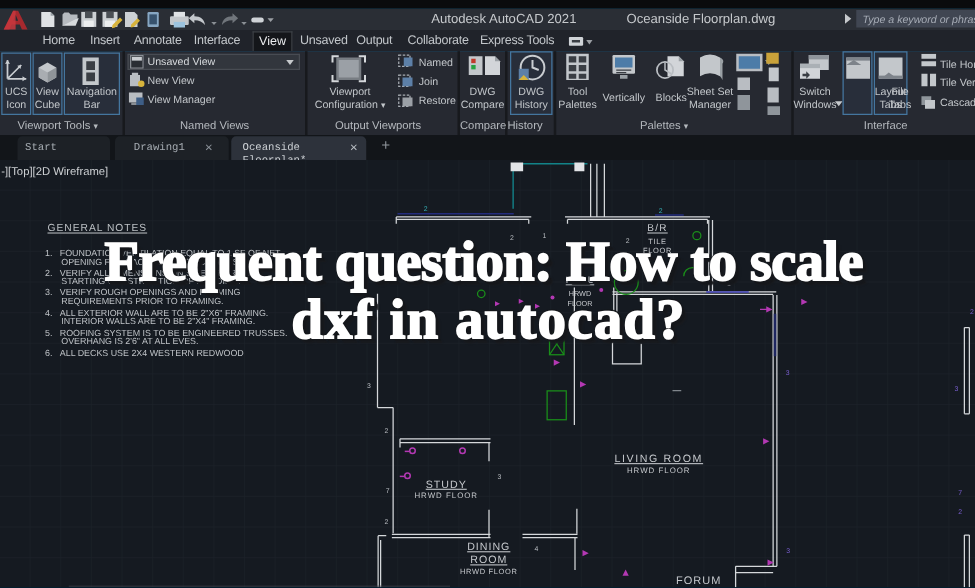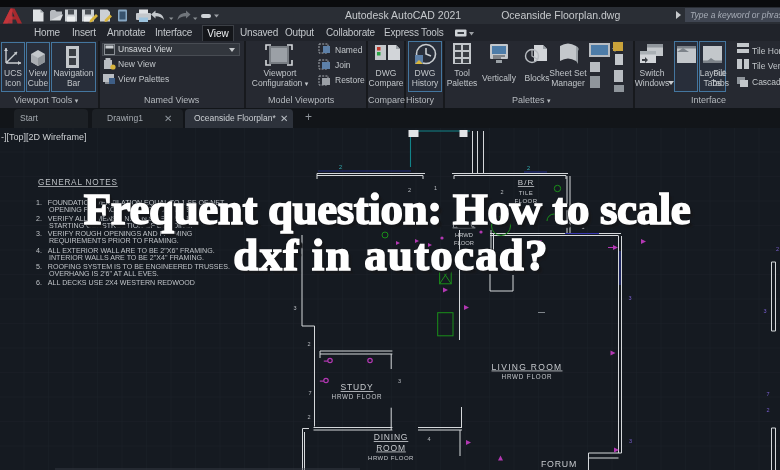--- a/index.html
+++ b/index.html
@@ -19,21 +19,21 @@
            border:1px solid #3c4046;border-bottom:none;box-sizing:border-box;
            color:#eceef0;text-align:center;line-height:15px;font-size:10px;}
   
   #ribbon{left:0;top:41px;width:780px;height:67px;background:#262931;}
   .pdiv{position:absolute;top:0;width:2px;height:67px;background:#17191d;}
   .plabel{position:absolute;top:52px;height:15px;line-height:15px;font-size:9px;color:#b5b9be;white-space:nowrap;}
   .blabel{position:absolute;font-size:8.5px;color:#c2c6ca;text-align:center;line-height:10px;white-space:nowrap;}
   .bluebtn{position:absolute;border:1px solid #44769f;background:rgba(70,115,160,0.08);box-sizing:border-box;}
   .stext{position:absolute;font-size:8.5px;color:#c2c6ca;white-space:nowrap;}
   
-  #filetabs{left:0;top:108px;width:780px;height:20px;background:#121519;}
+  #filetabs{left:0;top:108px;width:780px;height:20px;background:#121519;font-family:Liberation Mono, monospace;}
   .ftab{position:absolute;top:1px;height:19px;background:#1d2126;color:#a6acb2;font-size:8.5px;
         border-radius:4px 4px 0 0;}
   .ftab .x{color:#8d949b;font-size:10px;}
   
   #draw{left:0;top:128px;width:780px;height:342px;}
   
   #overlay{left:-3px;top:186px;width:780px;text-align:center;
            font-family:"Liberation Serif",serif;font-weight:bold;color:#ffffff;
            font-size:45px;line-height:46px;letter-spacing:-0.4px;-webkit-text-stroke:1.5px #ffffff;
            text-shadow:2px 2px 0 #15171b,3px 3px 0 #15171b,4px 4px 1px #181a1e,
@@ -161,21 +161,21 @@
       <rect x="1" y="2" width="8" height="9" fill="#b9bdc2"></rect>
         <rect x="2.5" y="0" width="5" height="3" fill="#b9bdc2"></rect>
       <circle cx="10" cy="9" r="2.6" fill="#d8b43c"></circle>
     </svg>
     <div class="stext" style="left:118px;top:18px">New View</div>
     <svg class="abs" style="left:103px;top:32px" width="13" height="12" viewBox="0 0 13 12">
       <rect x="0" y="1" width="11" height="8" fill="#b9bdc2"></rect>
         <rect x="2" y="9" width="7" height="2" fill="#8a8f95"></rect>
       <rect x="6" y="5" width="6" height="6" fill="#3e5e86"></rect>
     </svg>
-    <div class="stext" style="left:118px;top:33px">View Palettes</div>
+    <div class="stext" style="left:118px;top:33px">View Manager</div>
     <div class="plabel" style="left:144px">Named Views</div>
 
     <svg class="abs" style="left:264px;top:2px" width="30" height="24" viewBox="0 0 30 24">
       <rect x="5" y="3" width="20" height="18" fill="#787d83"></rect>
       <rect x="7" y="5" width="16" height="14" fill="#9ba0a6"></rect>
       <g stroke="#d5d8db" stroke-width="1.6" fill="none">
         <path d="M2 7 V2 H7 M23 2 H28 V7 M28 17 V22 H23 M7 22 H2 V17"></path>
       </g>
     </svg>
     <div class="blabel" style="left:250px;top:27px;width:60px">Viewport<br>Configuration <span style="font-size:7px">▾</span></div>
@@ -185,21 +185,21 @@
         <rect x="5" y="3" width="7" height="7" fill="#5d80a8"></rect>
         <rect x="1" y="17" width="9" height="9" fill="none" stroke="#a9aeb4" stroke-dasharray="2 1.2"></rect>
         <rect x="4" y="19" width="8" height="7" fill="#5d80a8"></rect>
         <rect x="1" y="33" width="9" height="9" fill="none" stroke="#a9aeb4" stroke-dasharray="2 1.2"></rect>
         <rect x="4" y="35" width="8" height="7" fill="#9ba0a6"></rect>
       </g>
     </svg>
     <div class="stext" style="left:335px;top:4px">Named</div>
     <div class="stext" style="left:335px;top:19px">Join</div>
     <div class="stext" style="left:335px;top:34px">Restore</div>
-    <div class="plabel" style="left:268px">Model Viewports</div>
+    <div class="plabel" style="left:268px">Output Viewports</div>
 
     <svg class="abs" style="left:374px;top:2px" width="28" height="22" viewBox="0 0 28 22">
       <rect x="1" y="2" width="11" height="15" fill="#c3c7cb"></rect>
       <rect x="3" y="4" width="3.5" height="3.5" fill="#c0392b"></rect>
       <rect x="3" y="9" width="3.5" height="3.5" fill="#27a243"></rect>
       <path d="M14 2 h8 l4 4 v11 h-12 z" fill="#d2d5d9"></path>
       <path d="M22 2 l4 4 h-4 z" fill="#9aa0a5"></path>
     </svg>
     <div class="blabel" style="left:366px;top:27px;width:40px">DWG<br>Compare</div>
     <div class="plabel" style="left:368px">Compare</div>

